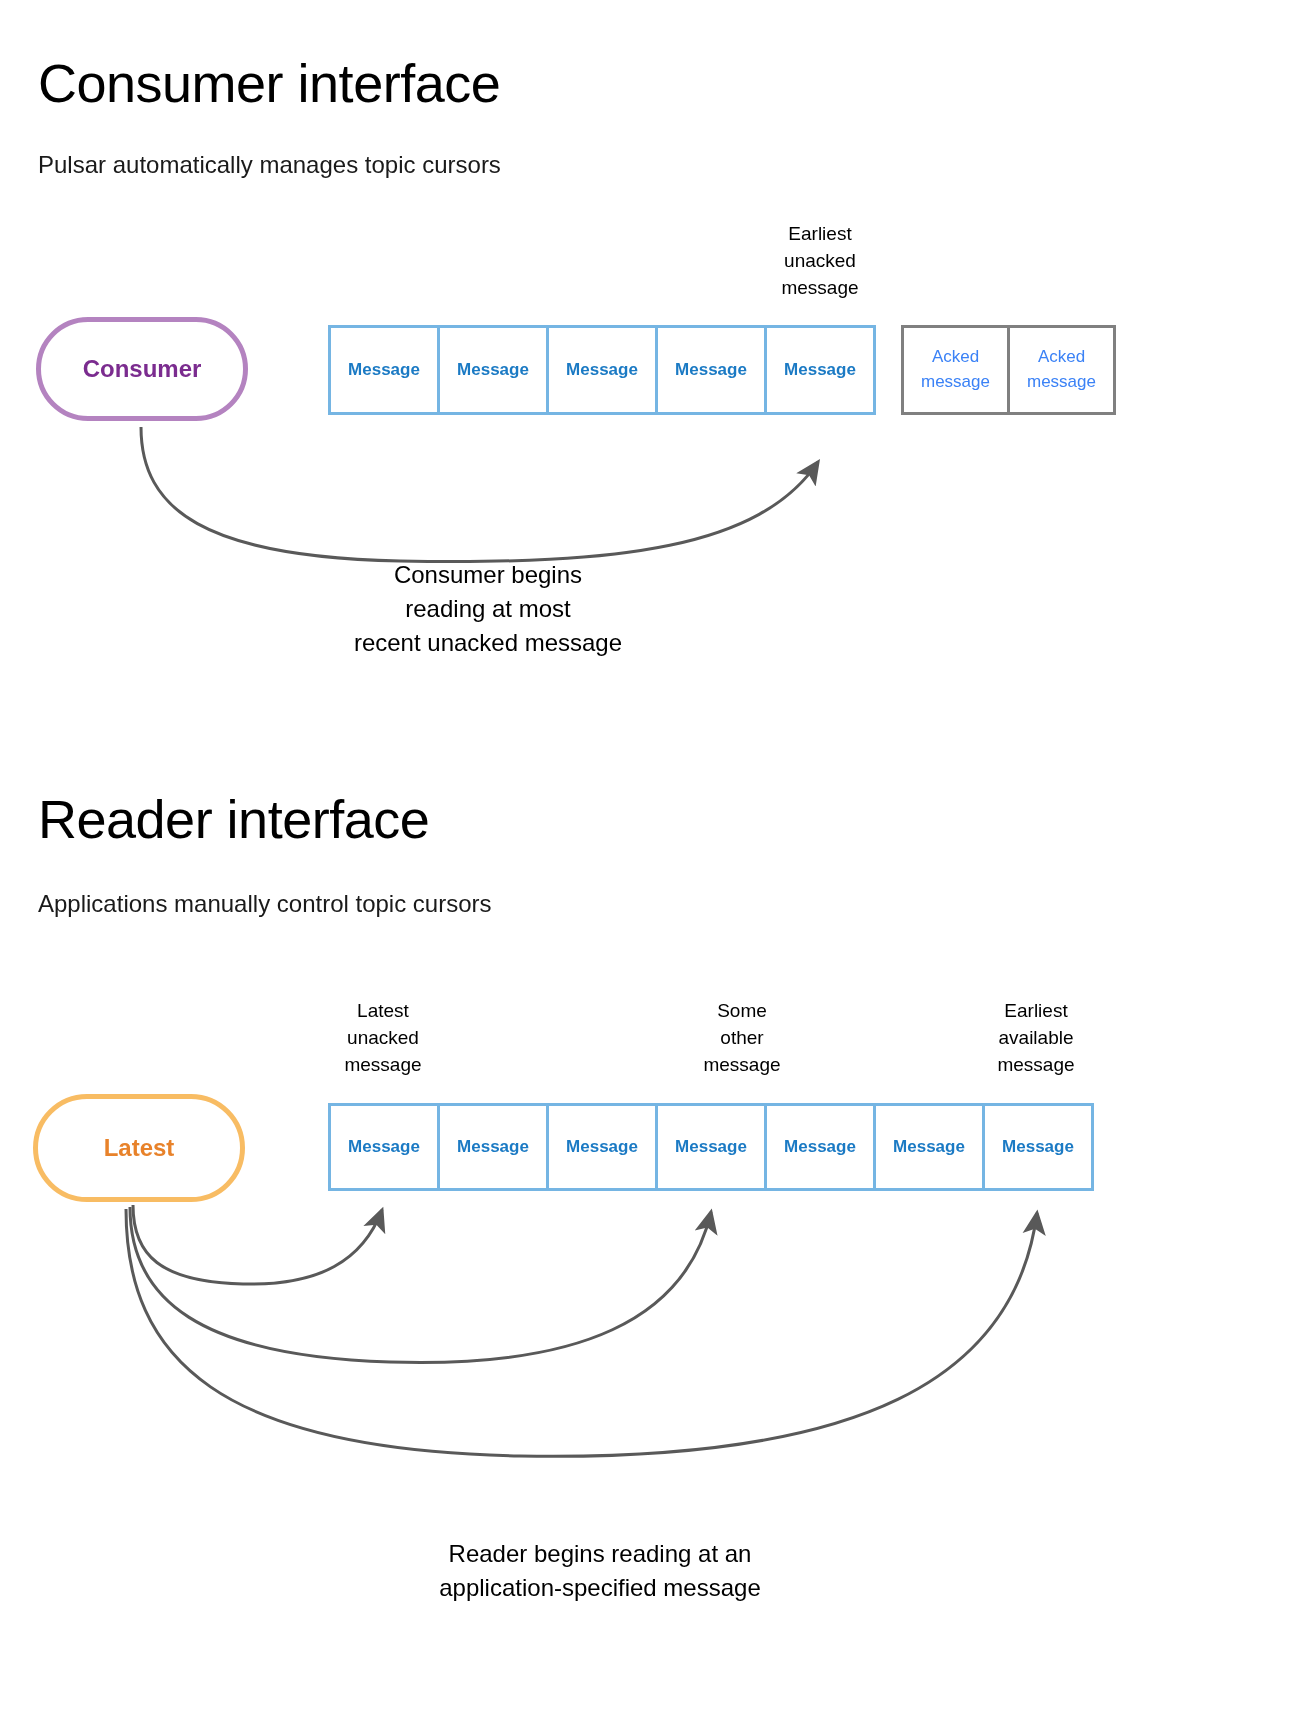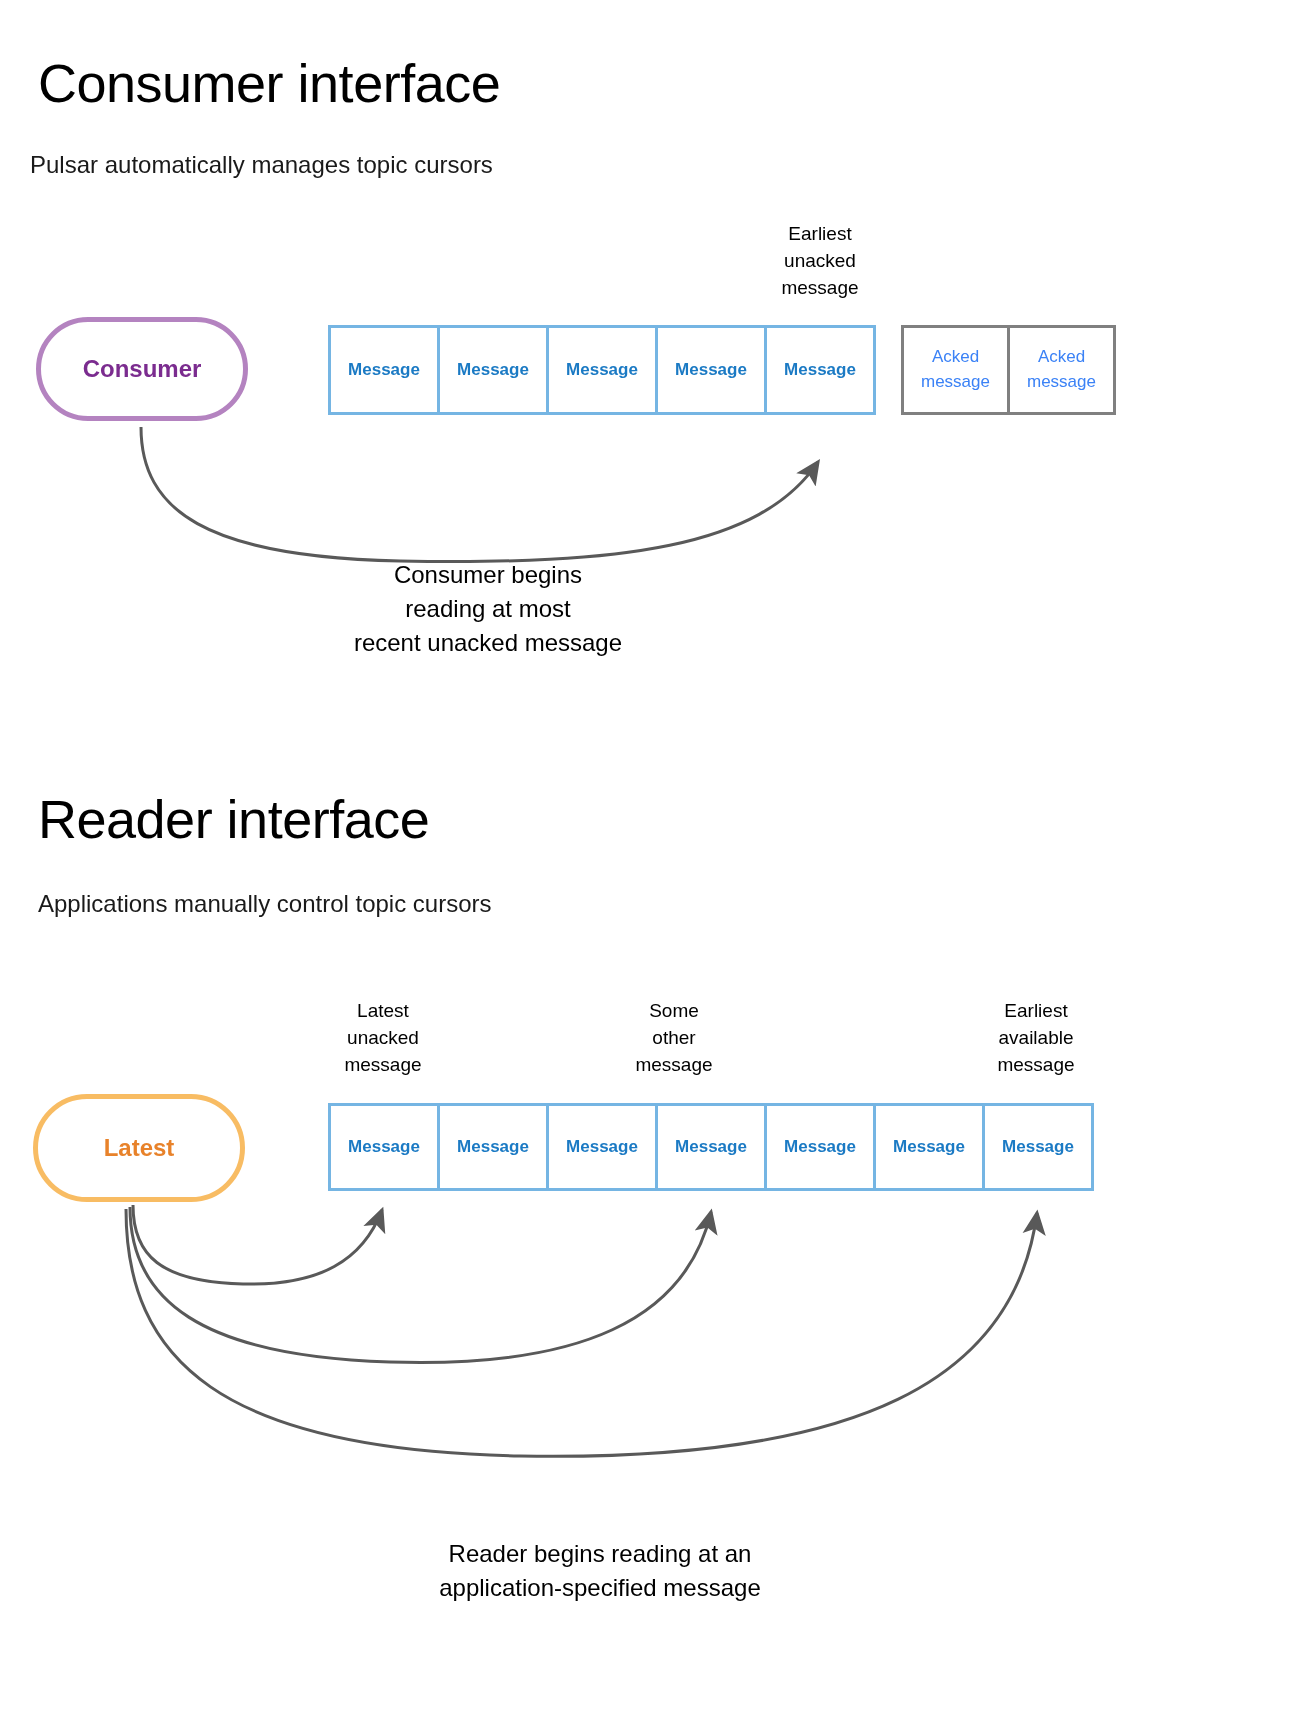--- a/index.html
+++ b/index.html
@@ -110,21 +110,21 @@
   }
   svg { overflow: visible; }
 </style>
 </head>
 <body>
 
 <div class="canvas">
 
   <div class="abs section-title" style="left:38px; top:52px;">Consumer interface</div>
 
-  <div class="abs section-sub" style="left:30px; top:151px;">Pulsar automatically manages topic cursors</div>
+  <div class="abs section-sub" style="left:38px; top:151px;">Pulsar automatically manages topic cursors</div>
 
   <div class="abs callout" style="left:730px; top:221px; width:180px;">Earliest
 unacked
 message</div>
 
   <div class="abs pill pill-consumer" style="left:36px; top:317px; width:212px; height:104px;">
     <span>Consumer</span>
   </div>
 
   <div class="abs msg-row" style="left:328px; top:325px;">
@@ -160,21 +160,21 @@
 recent unacked message</div>
 
   <div class="abs section-title" style="left:38px; top:788px;">Reader interface</div>
 
   <div class="abs section-sub" style="left:38px; top:890px;">Applications manually control topic cursors</div>
 
   <div class="abs callout" style="left:293px; top:998px; width:180px;">Latest
 unacked
 message</div>
 
-  <div class="abs callout" style="left:584px; top:998px; width:180px;">Some
+  <div class="abs callout" style="left:652px; top:998px; width:180px;">Some
 other
 message</div>
 
   <div class="abs callout" style="left:946px; top:998px; width:180px;">Earliest
 available
 message</div>
 
   <div class="abs pill pill-reader" style="left:33px; top:1094px; width:212px; height:108px;">
     <span>Latest</span>
   </div>

